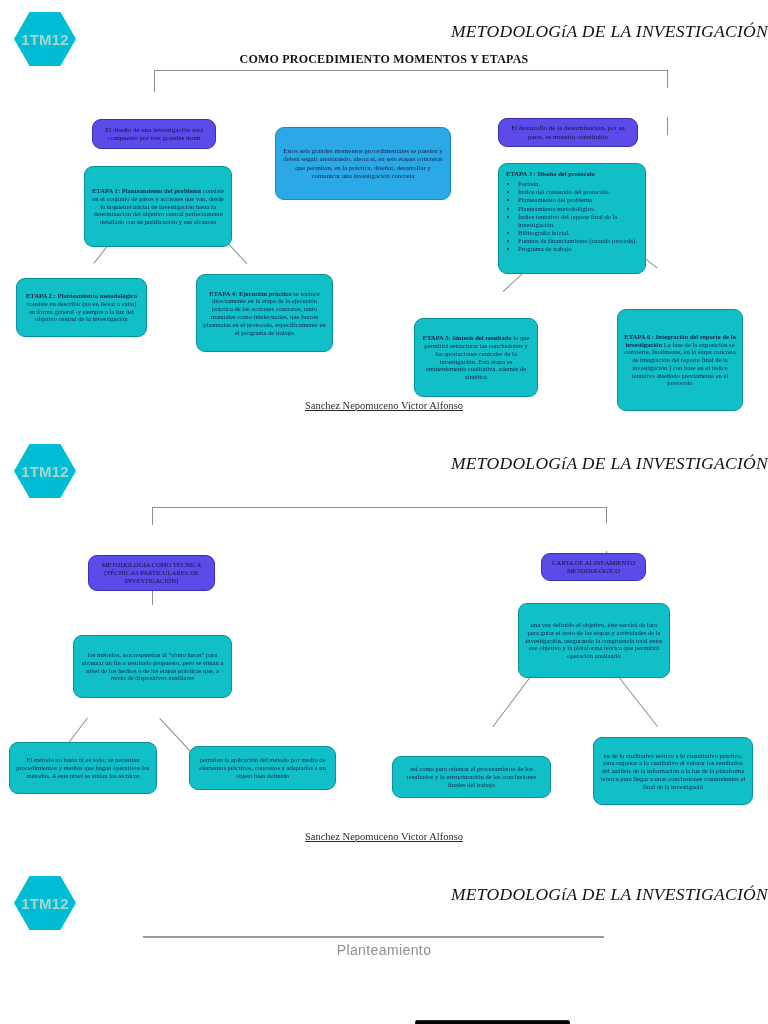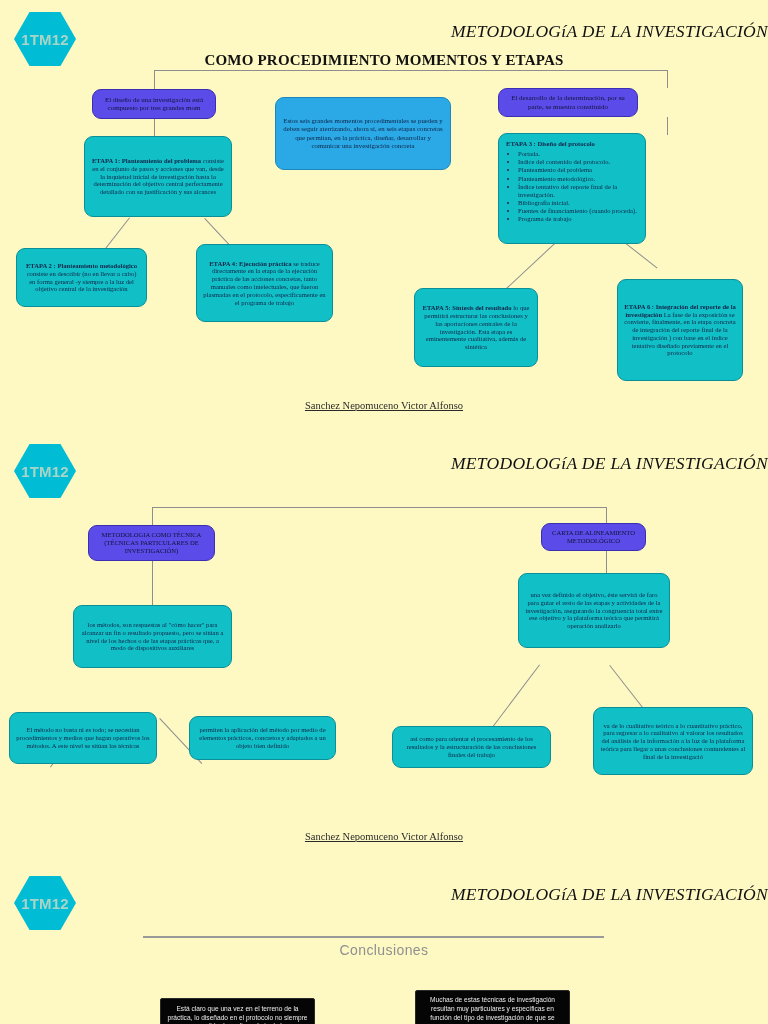--- a/index.html
+++ b/index.html
@@ -7,21 +7,21 @@
     width:768px;
     background:#c9da66;
     font-family:"Liberation Serif", serif;
     color:#1a1a2e;
     -webkit-font-smoothing:antialiased;
   }
   .page{
     position:relative;
     width:768px;
     height:1024px;
-    background:#fef9c3;
+    background:#ffffff;
     overflow:hidden;
   }
   .slide{position:absolute;left:0;width:768px;}
   .slide1{top:0;height:430px;}
   .slide2{top:430px;height:430px;}
   .slide3{top:860px;height:164px;}
 
   
   .hex{
     position:absolute;
@@ -44,21 +44,21 @@
     font-weight:normal;
     letter-spacing:.3px;
     color:#111;
     font-style:italic;
   }
   .subtitle{
     position:absolute;
     width:100%;
     text-align:center;
     font-family:"Liberation Serif", serif;
-    font-size:15px;
+    font-size:12px;
     font-weight:bold;
     letter-spacing:.2px;
     color:#111;
   }
   .footer{
     position:absolute;
     width:100%;
     text-align:center;
     font-family:"Liberation Serif", serif;
     font-size:10.5px;
@@ -69,20 +69,21 @@
   
   .node{
     position:absolute;
     box-sizing:border-box;
     border-radius:9px;
     text-align:center;
     line-height:1.18;
     padding:4px 6px;
     display:flex;align-items:center;justify-content:flex-start;
     overflow:hidden;
+    margin-top:30px;
   }
   .node .inner{width:100%;}
   .purple{
     background:#5b4be8;
     border:1px solid #3a2fb0;
     color:#12123a;
     font-size:7px;
   }
   .teal{
     background:#11bfc6;
@@ -273,21 +274,21 @@
 
   <div class="slide slide3">
 
     <div class="hex" style="left:14px;top:16px;">
       <span>1TM12</span>
     </div>
 
     <div class="title" style="top:24px;">METODOLOGíA DE LA INVESTIGACIÓN</div>
 
     <div class="rule" style="left:143px;top:76px;width:461px;"></div>
-    <div class="conclusiones" style="top:82px;">Conclusiones</div>
+    <div class="conclusiones" style="top:82px;">Planteamiento</div>
 
     <div class="node black" style="left:160px;top:138px;width:155px;height:40px;">
       <div class="inner">Está claro que una vez en el terreno de la práctica, lo diseñado en el protocolo no siempre es posible de realizar al pie de la</div>
     </div>
     <div class="node black" style="left:415px;top:130px;width:155px;height:48px;">
       <div class="inner">Muchas de estas técnicas de investigación resultan muy particulares y específicas en función del tipo de investigación de que se trate, básica</div>
     </div>
   </div>
 
 </div>

